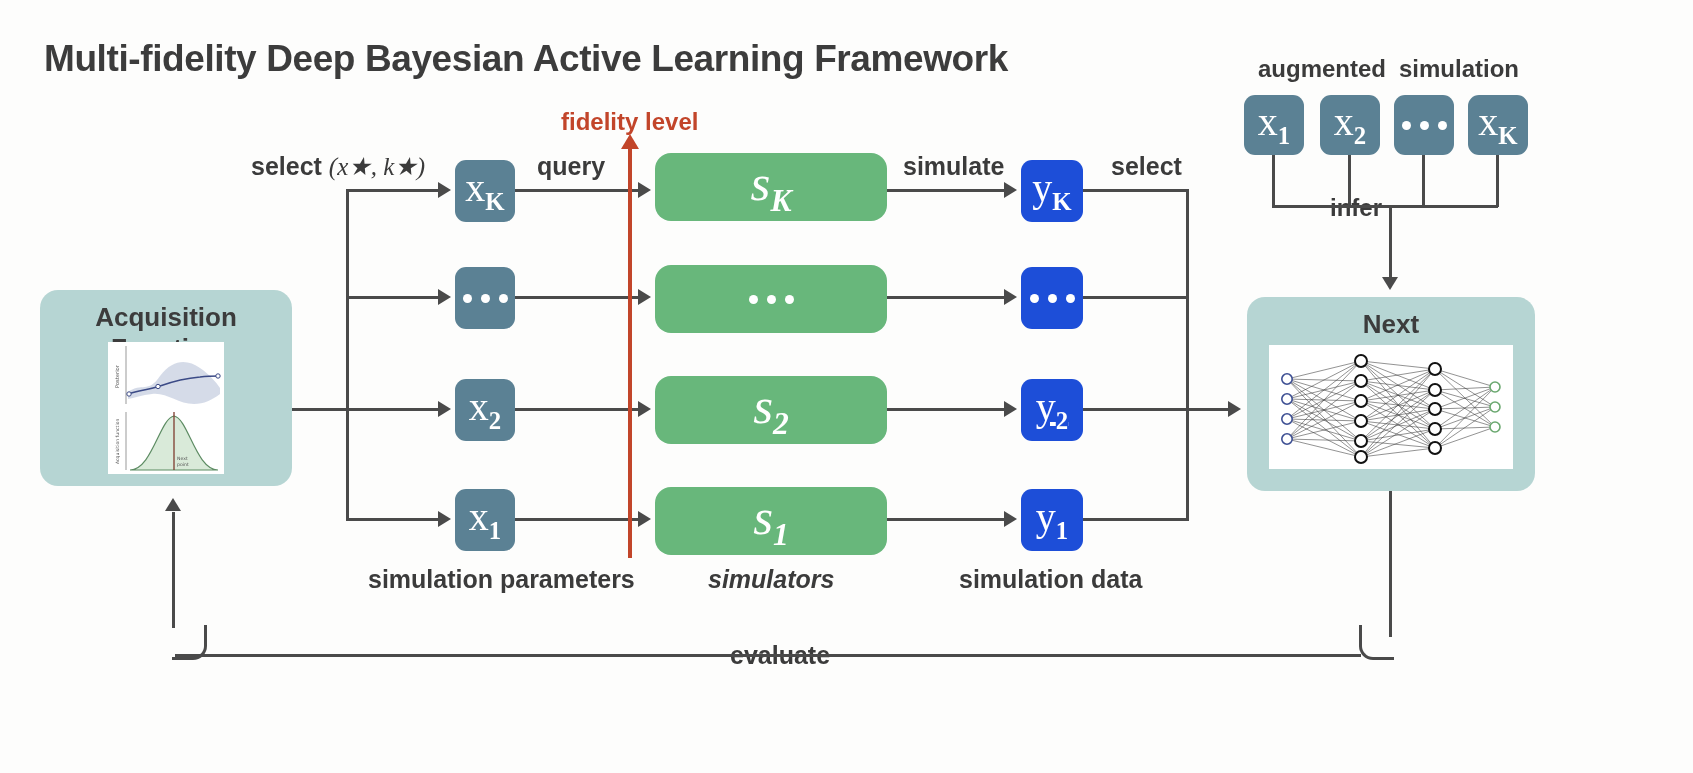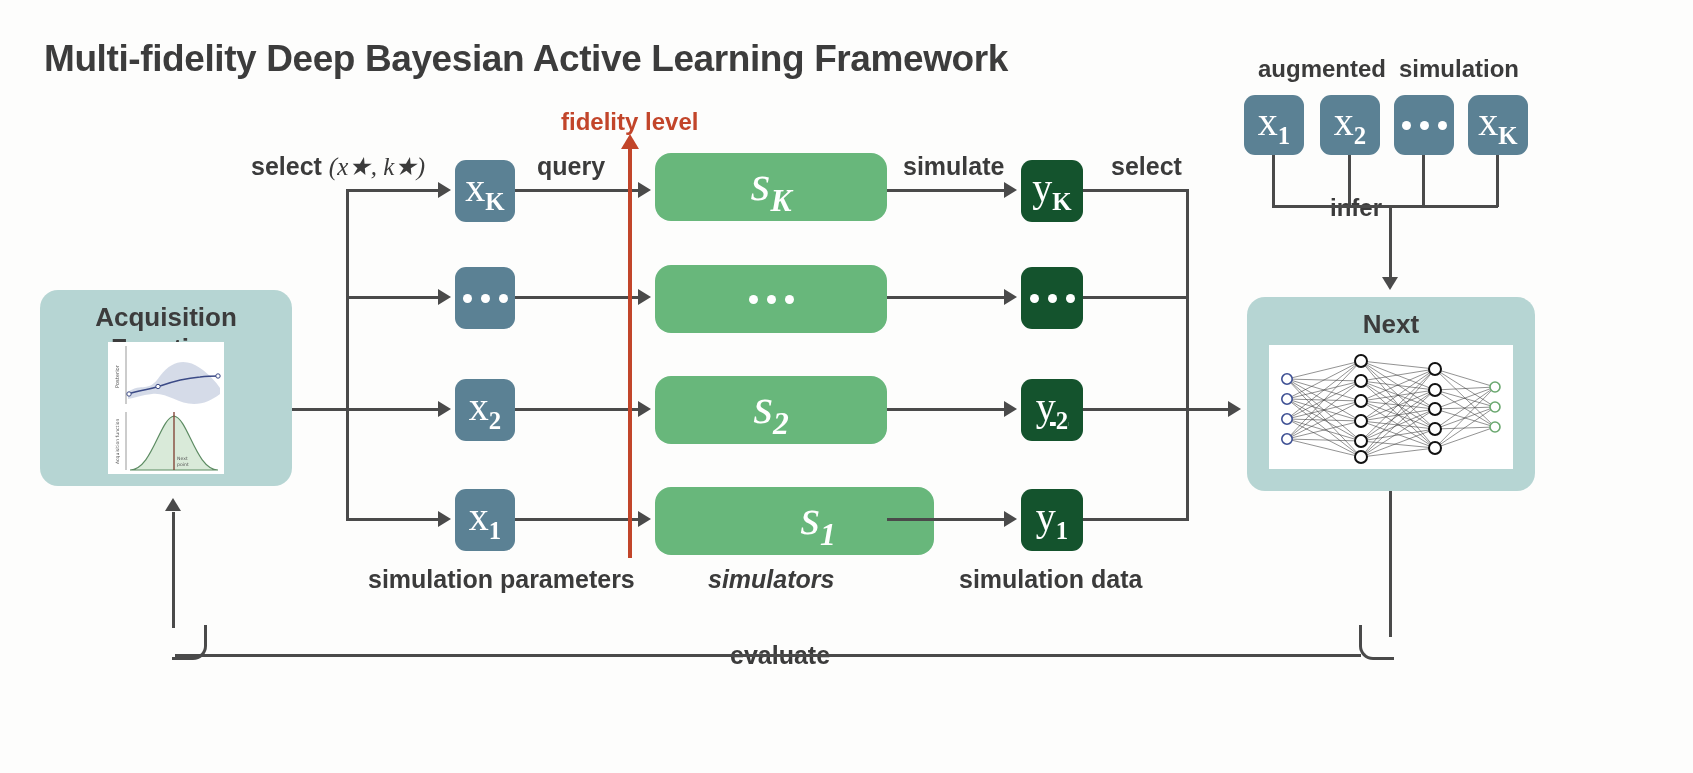--- a/index.html
+++ b/index.html
@@ -15,21 +15,21 @@
   .lbl.fid{color:#c2452a;font-size:24px;}
   .lbl.sec{font-size:25px;}
   .lbl.flow{font-size:25px;}
   .lbl.small{font-size:24px;margin-left:7px;}
 
   
   .node{position:absolute;border-radius:11px;display:flex;align-items:center;
         justify-content:center;color:#ffffff;
         font-family:"Liberation Serif",serif;}
   .node.x{background:#5b8194;}
-  .node.y{background:#14532d;}
+  .node.y{background:#1d4ed8;}
   .node.sim{background:#68b77b;border-radius:16px;}
   .node .sym{font-size:40px;line-height:1;position:relative;}
   .node .sym sub{font-size:0.62em;font-weight:bold;}
   .node.sim .sym{font-style:italic;font-size:51px;}
   .dots{display:flex;gap:9px;align-items:center;}
   .dots i{width:9px;height:9px;border-radius:50%;background:#ffffff;display:block;}
 
   
   .panel{position:absolute;background:#b6d5d3;border-radius:18px;}
   .panel .panel-title{position:absolute;left:0;right:0;top:12px;text-align:center;
@@ -173,21 +173,21 @@
   <div class="node sim" style="left:655px;top:376px;width:232px;height:68px;">
     <span class="sym">s<sub>2</sub></span>
   </div>
   <div class="node y" style="left:1021px;top:379px;width:62px;height:62px;text-decoration:underline;">
     <span class="sym">y<sub>2</sub></span>
   </div>
 
   <div class="node x" style="left:455px;top:489px;width:60px;height:62px;">
     <span class="sym">x<sub>1</sub></span>
   </div>
-  <div class="node sim" style="left:655px;top:487px;width:232px;height:68px;padding-left:47px;">
+  <div class="node sim" style="left:655px;top:487px;width:232px;height:68px;">
     <span class="sym">s<sub>1</sub></span>
   </div>
   <div class="node y" style="left:1021px;top:489px;width:62px;height:62px;">
     <span class="sym">y<sub>1</sub></span>
   </div>
 
   <div class="lbl small" style="left:1251px;top:55px;">augmented</div>
   <div class="lbl small" style="left:1392px;top:55px;">simulation</div>
 
   <div class="node x" style="left:1244px;top:95px;width:60px;height:60px;">

